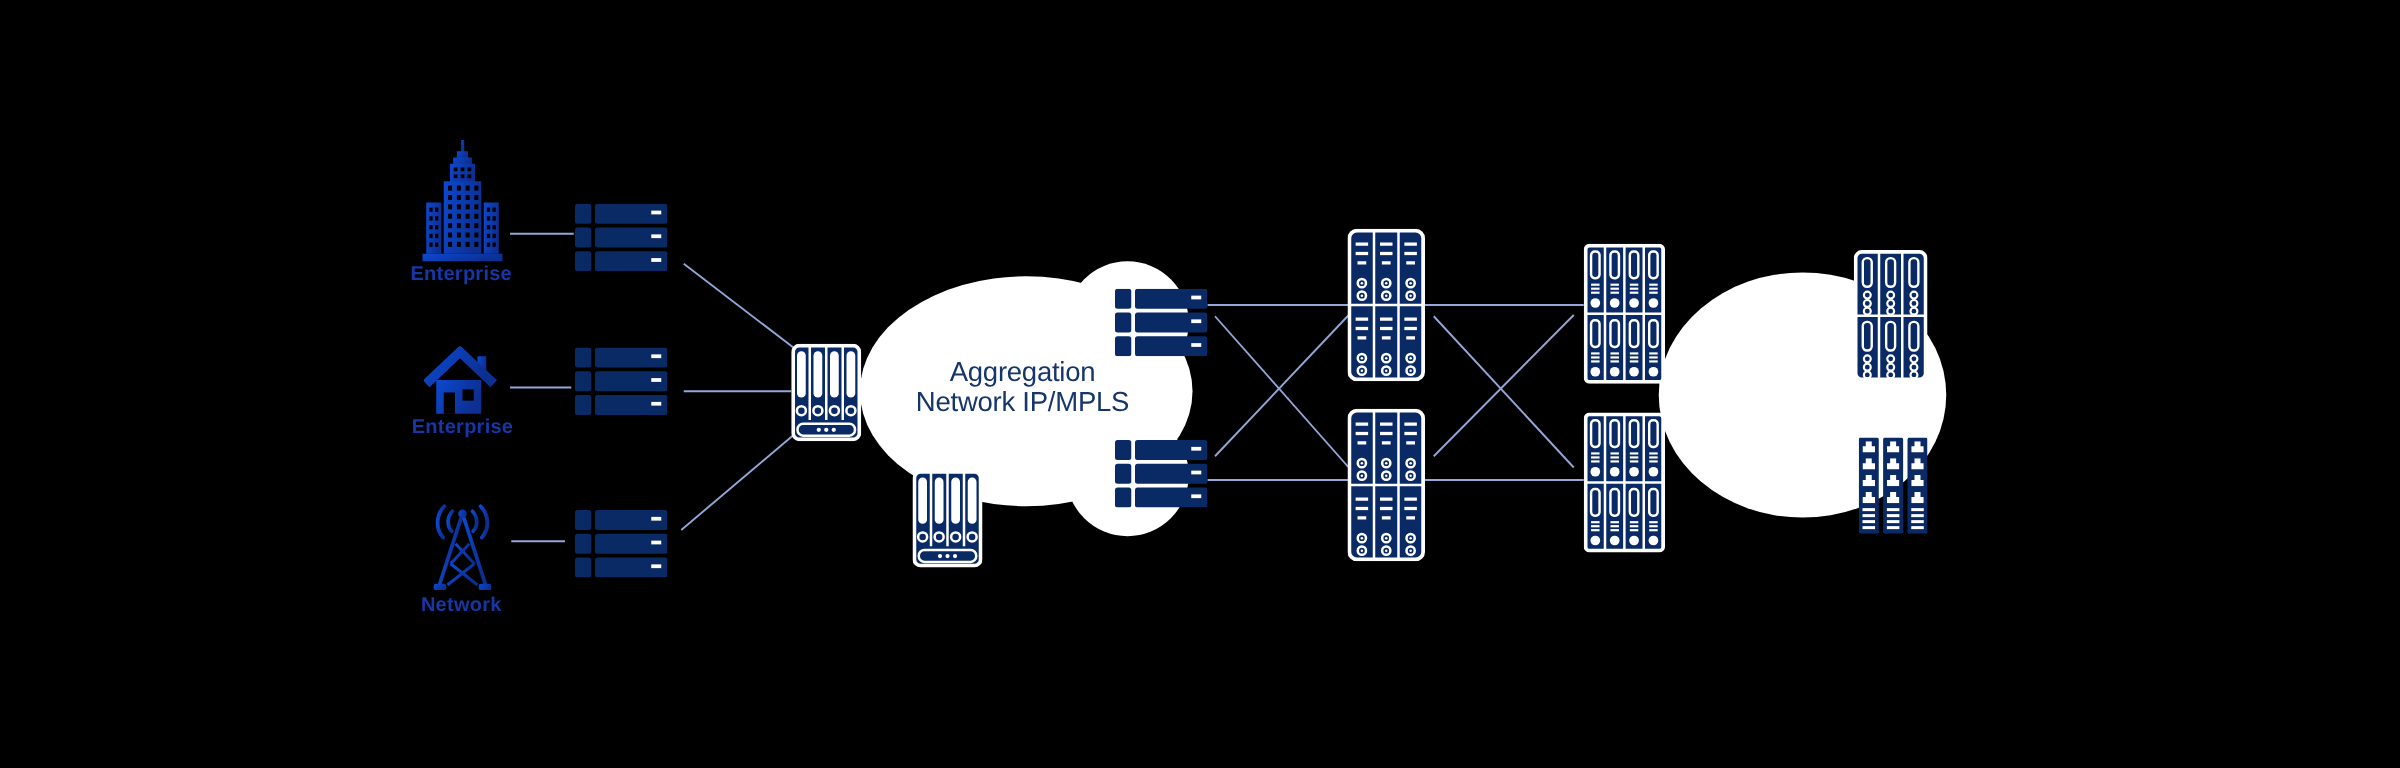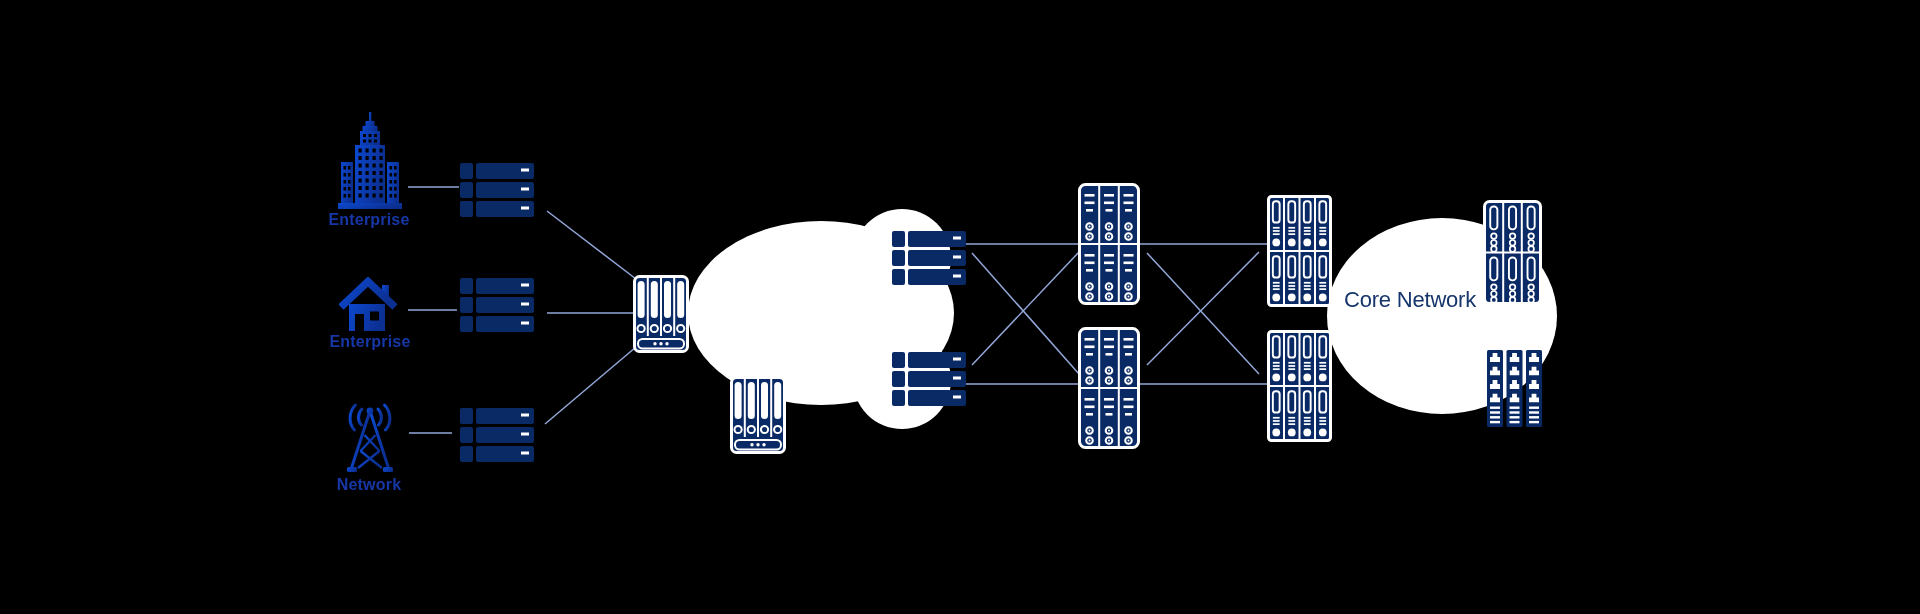--- a/index.html
+++ b/index.html
@@ -357,20 +357,24 @@
     <svg width="56" height="78" viewBox="0 0 56 78">
         <use href="#sym-nas"></use>
       </svg>
   </div>
   <div class="device" style="left:730px;top:376px;">
     <svg width="56" height="78" viewBox="0 0 56 78">
         <use href="#sym-nas"></use>
       </svg>
   </div>
 
+  <div class="cloud-label" style="left:698px;top:286px;width:240px;">
+    <div>Aggregation</div>
+    <div>Network IP/MPLS</div>
+  </div>
 
   <div class="device" style="left:892px;top:231px;">
     <svg width="74" height="54" viewBox="0 0 74 54">
         <use href="#sym-server"></use>
       </svg>
   </div>
   <div class="device" style="left:892px;top:352px;">
     <svg width="74" height="54" viewBox="0 0 74 54">
         <use href="#sym-server"></use>
       </svg>
@@ -392,21 +396,20 @@
         <use href="#sym-core"></use>
       </svg>
   </div>
   <div class="device" style="left:1267px;top:330px;">
     <svg width="65" height="112" viewBox="0 0 65 112">
         <use href="#sym-core"></use>
       </svg>
   </div>
 
   <div class="cloud-label" style="left:1290px;top:288px;width:240px;">
-    <div>Core Network</div>
   </div>
 
   <div class="device" style="left:1483px;top:200px;">
     <svg width="59" height="105" viewBox="0 0 59 105">
         <use href="#sym-edge"></use>
       </svg>
   </div>
   <div class="device" style="left:1487px;top:350px;">
     <svg width="55" height="77" viewBox="0 0 55 77">
         <use href="#sym-towers"></use>

